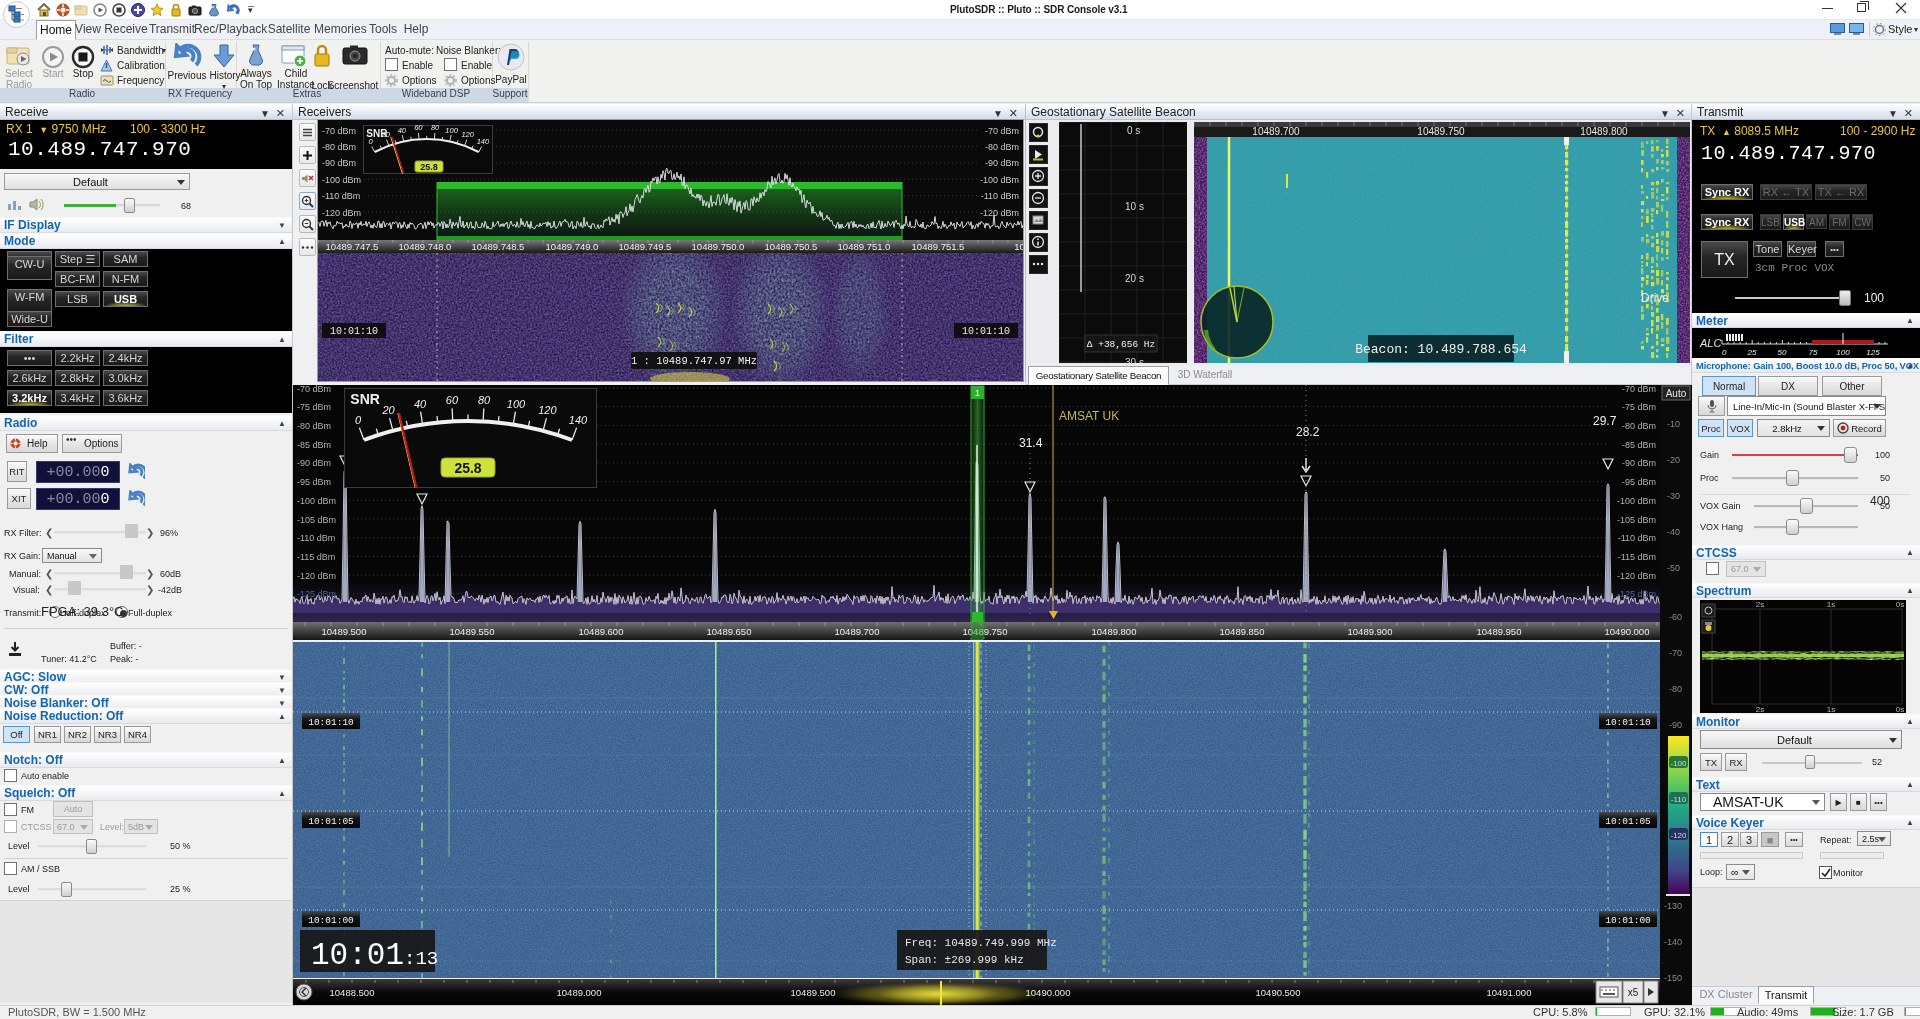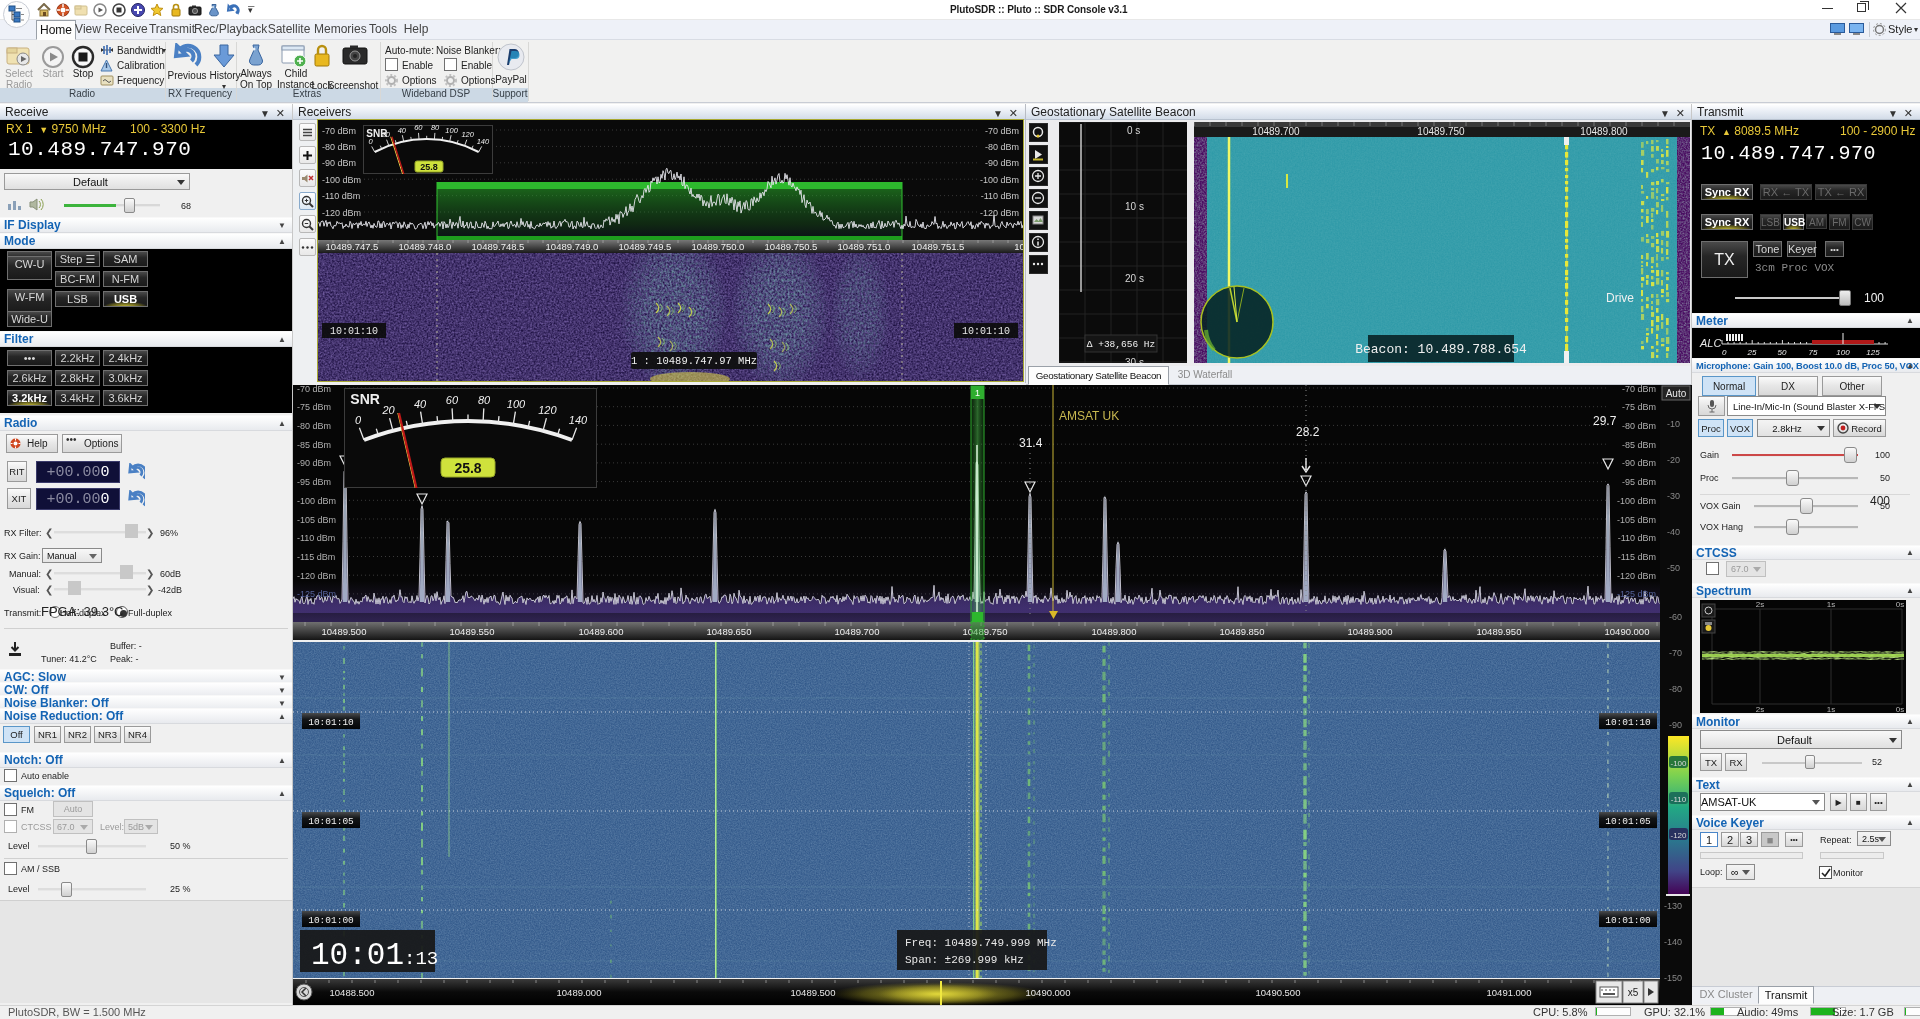--- a/index.html
+++ b/index.html
@@ -883,21 +883,21 @@
 <div class="dbtn" style="left:1760px;top:214px;width:21px;height:16px;line-height:15px;font-size:10px;color:#6a6a6a;border-color:#3a3a3a;">LSB</div>
 <div class="dbtn sel" style="left:1783px;top:214px;width:21px;height:16px;line-height:15px;font-size:10px;">USB</div>
 <div class="dbtn" style="left:1806px;top:214px;width:21px;height:15px;line-height:15px;font-size:10px;color:#6a6a6a;border-color:#3a3a3a;">AM</div>
 <div class="dbtn" style="left:1829px;top:214px;width:21px;height:16px;line-height:15px;font-size:10px;color:#6a6a6a;border-color:#3a3a3a;">FM</div>
 <div class="dbtn" style="left:1852px;top:214px;width:21px;height:16px;line-height:15px;font-size:10px;color:#6a6a6a;border-color:#3a3a3a;">CW</div>
 <div class="dbtn" style="left:1701px;top:241px;width:47px;height:37px;line-height:36px;font-size:16px;color:#f0f0f0">TX</div>
 <div class="dbtn" style="left:1753px;top:241px;width:29px;height:16px;line-height:15px;font-size:11px;">Tone</div>
 <div class="dbtn" style="left:1787px;top:241px;width:29px;height:16px;line-height:15px;font-size:11px;">Keyer</div>
 <div class="dbtn" style="left:1825px;top:241px;width:19px;height:16px;line-height:15px;font-size:8px;">•••</div>
 <div class="abs mono" style="left:1755px;top:262px;font-size:11px;color:#8a8a8a">3cm Proc VOX</div>
-<div class="abs" style="left:1606px;top:291px;font-size:12px;color:#f0f0f0">Drive</div>
+<div class="abs" style="left:1641px;top:291px;font-size:12px;color:#f0f0f0">Drive</div>
 <div class="abs" style="left:1735px;top:297px;width:113px;height:2px;background:#c8c8c8"></div>
 <div class="abs" style="left:1839px;top:290px;width:12px;height:16px;background:linear-gradient(#eee,#bbb);border:1px solid #777;border-radius:2px"></div>
 <div class="abs" style="left:1864px;top:291px;font-size:12px;color:#f0f0f0">100</div>
 <div class="abs hdr" style="left:1692px;top:313px;width:228px;height:15px;line-height:14px">Meter<span class="ar">▲</span></div>
 <div class="abs" style="left:1692px;top:328px;width:228px;height:30px;background:#000"></div>
 <svg class="abs" style="left:1692px;top:328px" width="228" height="30" viewBox="0 0 228 30">
     <text x="8" y="19" fill="#e8e8e8" font-size="11" font-style="italic" font-family="Liberation Sans">ALC</text>
     <rect x="34" y="6" width="2" height="7" fill="#f0f0f0"></rect>
     <rect x="37" y="6" width="2" height="7" fill="#f0f0f0"></rect>
     <rect x="40" y="6" width="2" height="7" fill="#f0f0f0"></rect>
@@ -1010,21 +1010,21 @@
     <rect x="5" y="22" width="7" height="3" fill="#888"></rect>
   </svg>
 <div class="abs hdr" style="left:1692px;top:714px;width:228px;height:15px;line-height:14px">Monitor<span class="ar">▲</span></div>
 <div class="combo" style="left:1700px;top:730px;width:202px;height:19px;line-height:18px;text-align:center;background:linear-gradient(#f8f8f8,#e0e0e0)">Default<span class="car"></span></div>
 <div class="gbtn" style="left:1700px;top:753px;width:22px;height:18px;line-height:17px;font-size:9.5px">TX</div>
 <div class="gbtn" style="left:1725px;top:753px;width:22px;height:18px;line-height:17px;font-size:9.5px">RX</div>
 <div class="abs" style="left:1762px;top:762px;width:100px;height:2px;background:#c8c8c8"></div>
 <div class="slthumb" style="left:1805px;top:755px;width:10px;height:14px"></div>
 <div class="abs" style="left:1872px;top:757px;font-size:9px;color:#222">52</div>
 <div class="abs hdr" style="left:1692px;top:777px;width:228px;height:15px;line-height:14px">Text<span class="ar">▲</span></div>
-<div class="combo" style="left:1700px;top:793px;width:125px;height:18px;line-height:17px;padding-left:0;font-size:11px">AMSAT-UK<span class="car" style="border:none;border-left:4px solid transparent;border-right:4px solid transparent;border-top:5px solid #555"></span></div>
+<div class="combo" style="left:1700px;top:793px;width:125px;height:18px;line-height:17px;padding-left:12px;font-size:14px">AMSAT-UK<span class="car" style="border:none;border-left:4px solid transparent;border-right:4px solid transparent;border-top:5px solid #555"></span></div>
 <div class="gbtn" style="left:1830px;top:793px;width:17px;height:18px;line-height:17px;font-size:8px">▶</div>
 <div class="gbtn" style="left:1850px;top:793px;width:17px;height:18px;line-height:17px;font-size:8px">■</div>
 <div class="gbtn" style="left:1870px;top:793px;width:17px;height:18px;line-height:17px;font-size:8px">•••</div>
 <div class="abs hdr" style="left:1692px;top:815px;width:228px;height:15px;line-height:14px">Voice Keyer<span class="ar">▲</span></div>
 <div class="gbtn" style="left:1700px;top:832px;width:18px;height:15px;line-height:14px;border:1px solid #4a86c8;background:#fff">1</div>
 <div class="gbtn" style="left:1721px;top:832px;width:18px;height:15px;line-height:14px">2</div>
 <div class="gbtn" style="left:1740px;top:832px;width:18px;height:15px;line-height:14px">3</div>
 <div class="gbtn" style="left:1761px;top:832px;width:18px;height:15px;line-height:14px;color:#888;background:#c8c8c8">■</div>
 <div class="gbtn" style="left:1785px;top:832px;width:18px;height:15px;line-height:14px;font-size:7px">•••</div>
 <div class="abs" style="left:1820px;top:835px;font-size:9px;color:#222">Repeat:</div>

